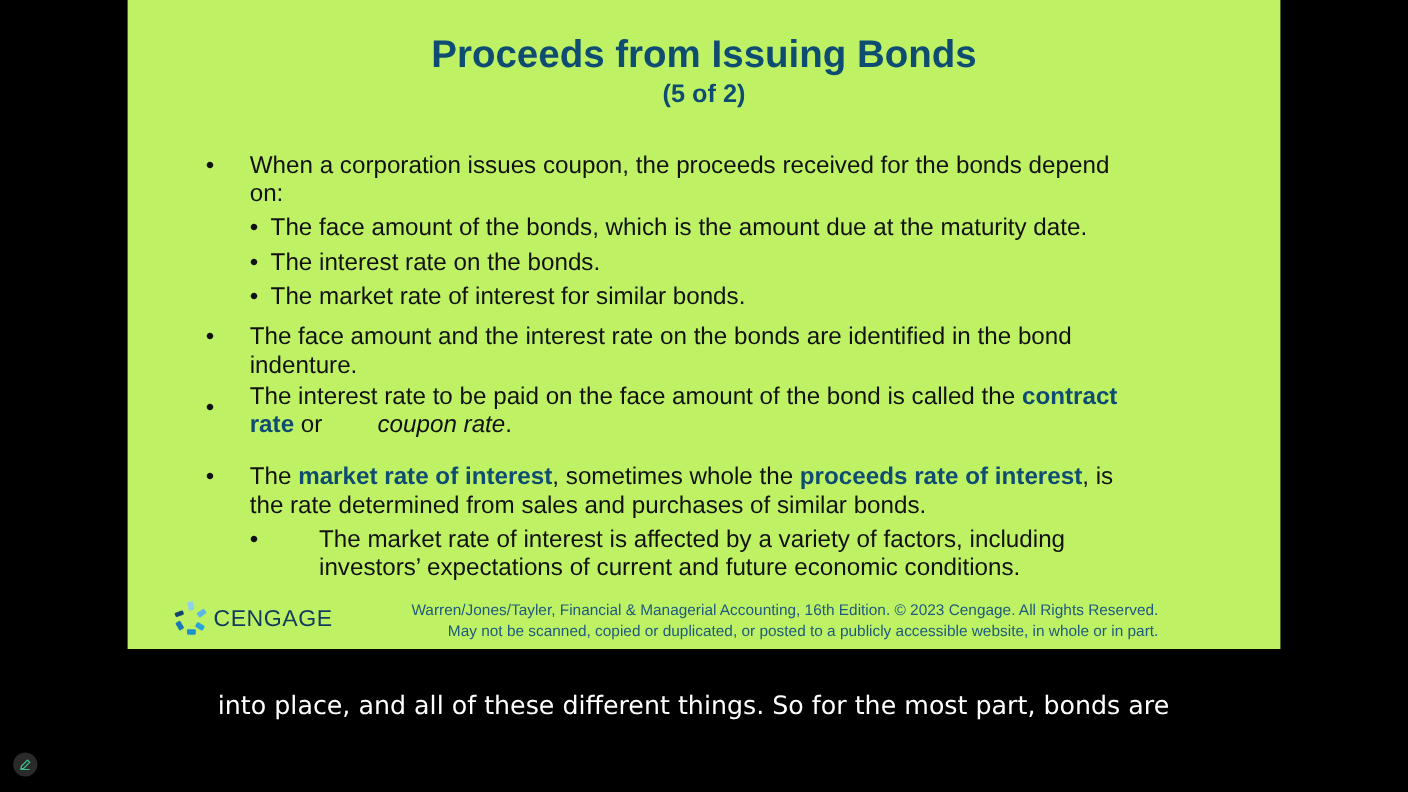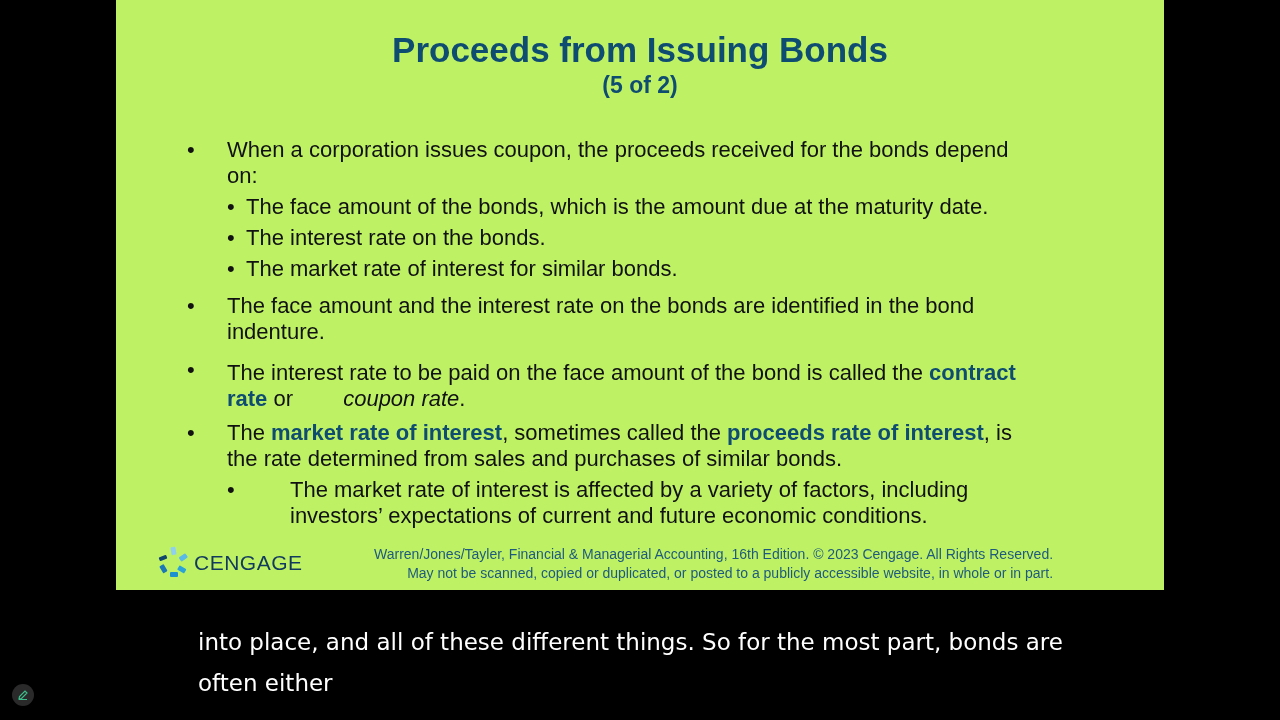--- a/index.html
+++ b/index.html
@@ -41,28 +41,28 @@
     <span class="dot2" style="top:256px;">•</span>
     <div class="b2" style="top:256px;">The market rate of interest for similar bonds.</div>
 
     <span class="dot1" style="top:293px;">•</span>
     <div class="b1" style="top:293px;">
       <span>The face amount and the interest rate on the bonds are identified in the bond</span><br>
       <span>indenture.</span>
     </div>
 
     <span class="dot1" style="top:357px;">•</span>
-    <div class="b1" style="top:360px;">
+    <div class="b1" style="top:347px;">
       <span>The interest rate to be paid on the face amount of the bond is called the </span><span class="hl">contract</span><br>
       <span class="hl">rate</span><span> or </span><span class="it">coupon rate</span><span>.</span>
     </div>
 
     <span class="dot1" style="top:420px;">•</span>
     <div class="b1" style="top:420px;">
-      <span>The </span><span class="hl">market rate of interest</span><span>, sometimes called the </span><span class="hl">proceeds rate of interest</span><span>, is</span><br>
+      <span>The </span><span class="hl">market rate of interest</span><span>, sometimes whole the </span><span class="hl">proceeds rate of interest</span><span>, is</span><br>
       <span>the rate determined from sales and purchases of similar bonds.</span>
     </div>
     <span class="dot2" style="top:477px;">•</span>
     <div class="b2" style="top:477px;margin-left:44px;">
       <span>The market rate of interest is affected by a variety of factors, including</span><br>
       <span>investors’ expectations of current and future economic conditions.</span>
     </div>
   </div>
 
   <div class="logo">
@@ -78,21 +78,20 @@
   </div>
 
   <div class="footer">
     <div>Warren/Jones/Tayler, Financial &amp; Managerial Accounting, 16th Edition. © 2023 Cengage. All Rights Reserved.</div>
     <div>May not be scanned, copied or duplicated, or posted to a publicly accessible website, in whole or in part.</div>
   </div>
 </div>
 
 <div class="caption">
   <div>into place, and all of these different things. So for the most part, bonds are</div>
-  <div>often either</div>
 </div>
 
 <div class="edit-btn">
   <svg width="12" height="12" viewBox="0 0 12 12">
     <path d="M2 10 L2.5 7.5 L8 2 L10 4 L4.5 9.5 Z" fill="none" stroke="#3cc08a" stroke-width="1.2"></path>
     <line x1="2" y1="10.5" x2="10" y2="10.5" stroke="#3cc08a" stroke-width="1"></line>
   </svg>
 </div>
 
 </body></html>

